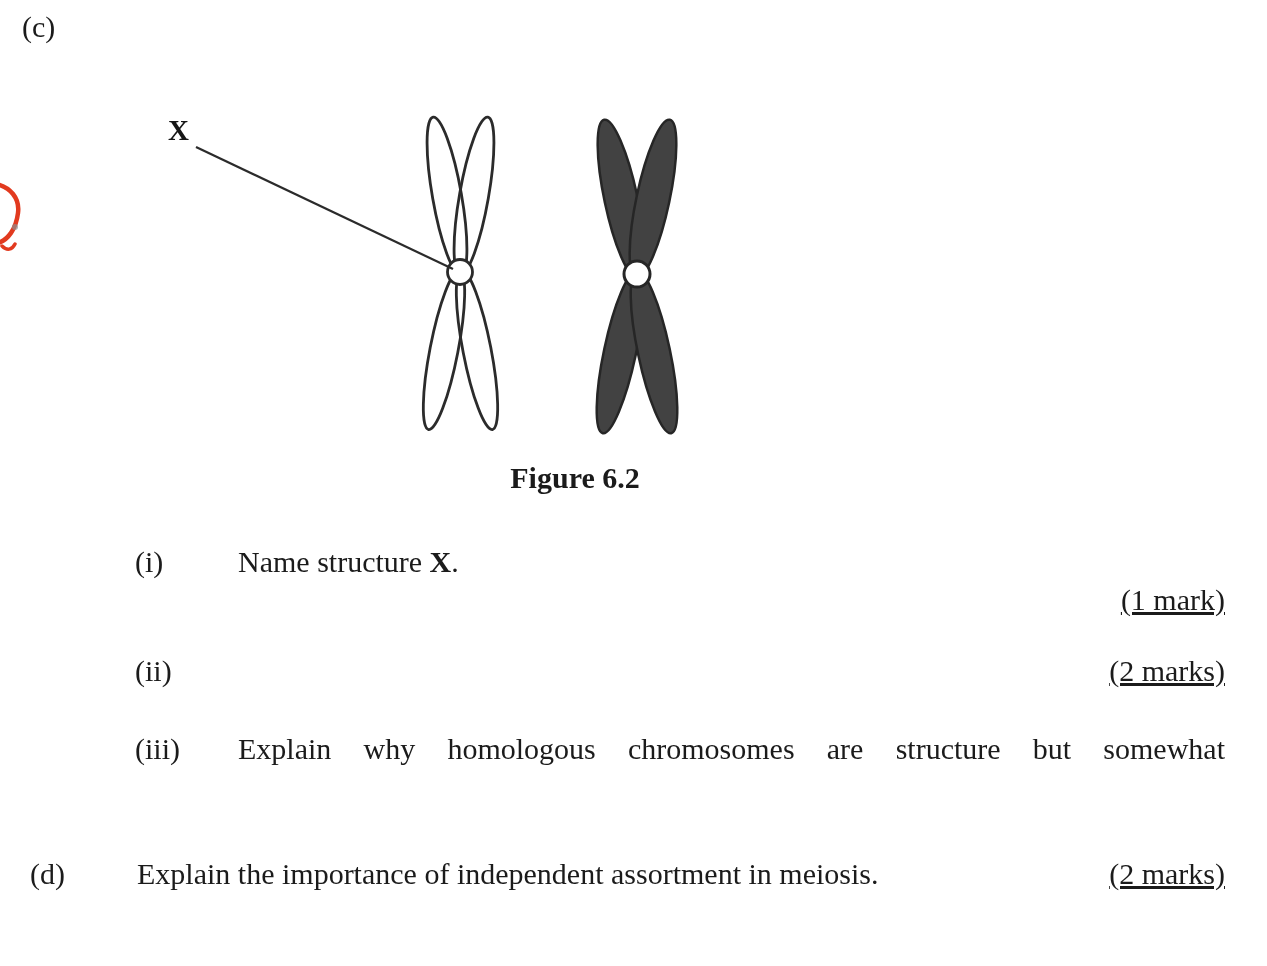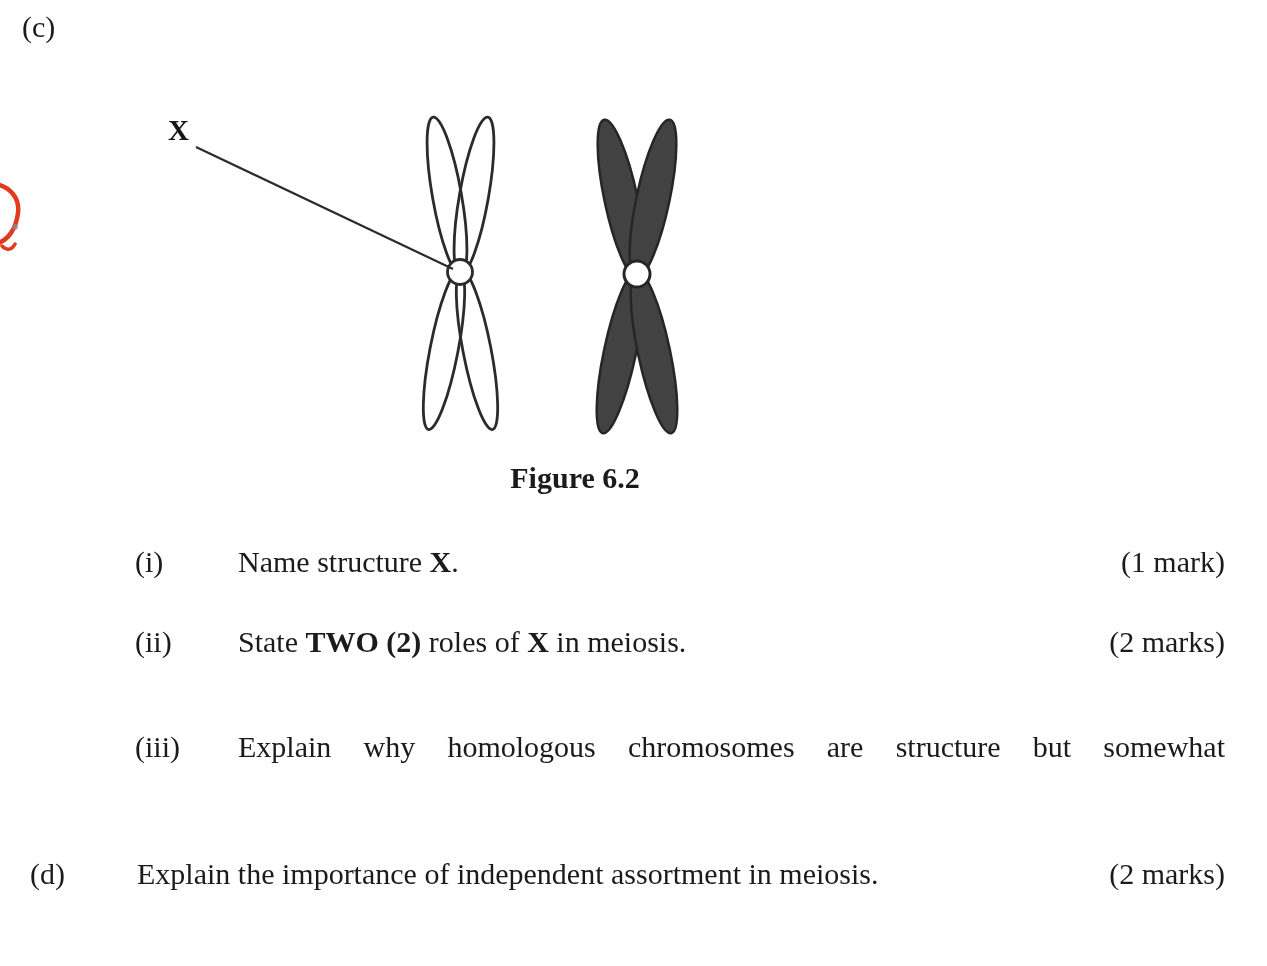--- a/index.html
+++ b/index.html
@@ -18,27 +18,27 @@
   .figure-svg { position:absolute; left:0; top:95px; }
   .redmark-svg { position:absolute; left:0; top:168px; }
 
   
   .caption { position:absolute; left:350px; top:459px; width:450px; text-align:center;
              font-weight:bold; line-height:38px; }
 
   
   .parts { position:absolute; left:135px; top:543px; width:1090px; }
   .part-row { display:flex; line-height:38px; }
-  .part-row:nth-child(2) { margin-top:42px; }
-  .part-row:nth-child(3) { margin-top:65px; line-height:42px; }
+  .part-row:nth-child(2) { margin-top:33px; }
+  .part-row:nth-child(3) { margin-top:38px; line-height:42px; }
   .part-label { width:103px; flex:none; }
   .part-body { flex:1 1 auto; min-width:0; }
-  .part-body.flexline { display:flex; }
+  .part-body.flexline { display:flex;flex-direction:column; }
   .part-text { flex:1 1 auto; }
-  .marks { margin-left:auto; white-space:nowrap; }
+  .marks { margin-left:auto; white-space:nowrap;text-decoration:underline; }
   .just-line { text-align:justify; text-align-last:justify; }
   .line2 { display:flex; justify-content:space-between; }
 
   
   .d-row { position:absolute; left:30px; top:855px; width:1195px; display:flex; line-height:38px; }
   .d-label { width:107px; flex:none; }
   .d-body { flex:1 1 auto; display:flex; }
 </style>
 </head>
 <body>
@@ -95,21 +95,20 @@
       <div class="part-row">
         <div class="part-label">(i)</div>
         <div class="part-body flexline">
           <div class="part-text"><span>Name structure </span><span class="b">X</span><span>.</span></div>
           <div class="marks">(1 mark)</div>
         </div>
       </div>
       <div class="part-row">
         <div class="part-label">(ii)</div>
         <div class="part-body flexline">
-          <div class="part-text"><span>State </span><span class="b">TWO (2)</span><span> roles of </span><span class="b">X</span><span> in meiosis.</span></div>
           <div class="marks">(2 marks)</div>
         </div>
       </div>
       <div class="part-row">
         <div class="part-label">(iii)</div>
         <div class="part-body">
           <div class="just-line">Explain why homologous chromosomes are structure but somewhat</div>
         </div>
       </div>
     </div>

